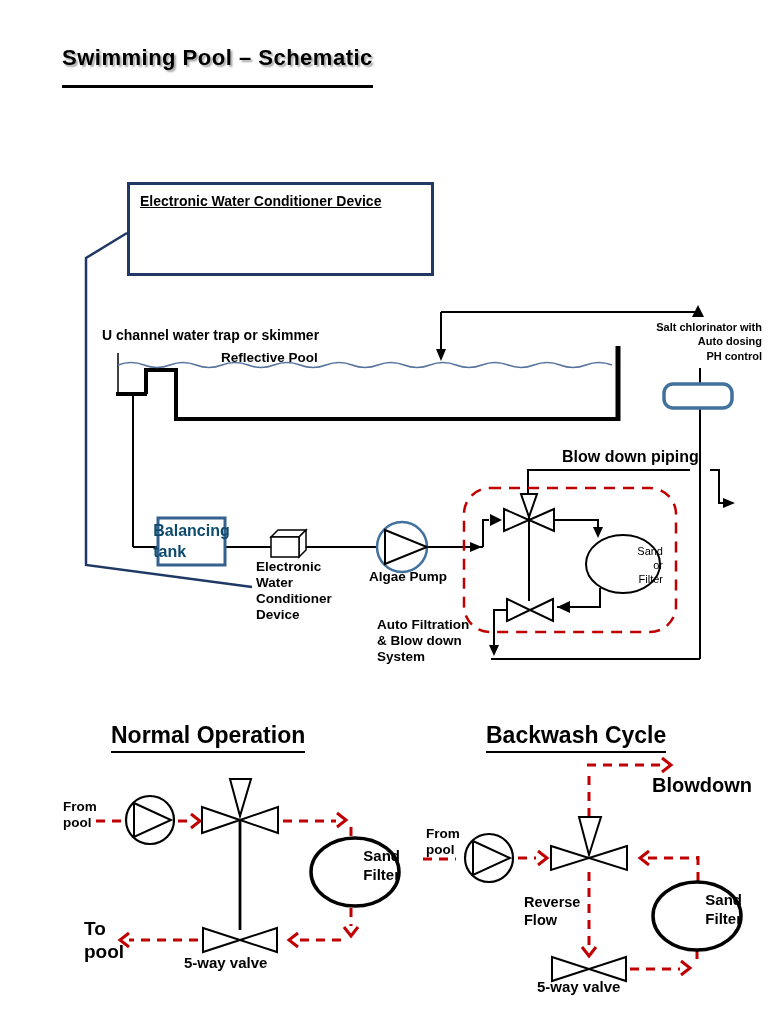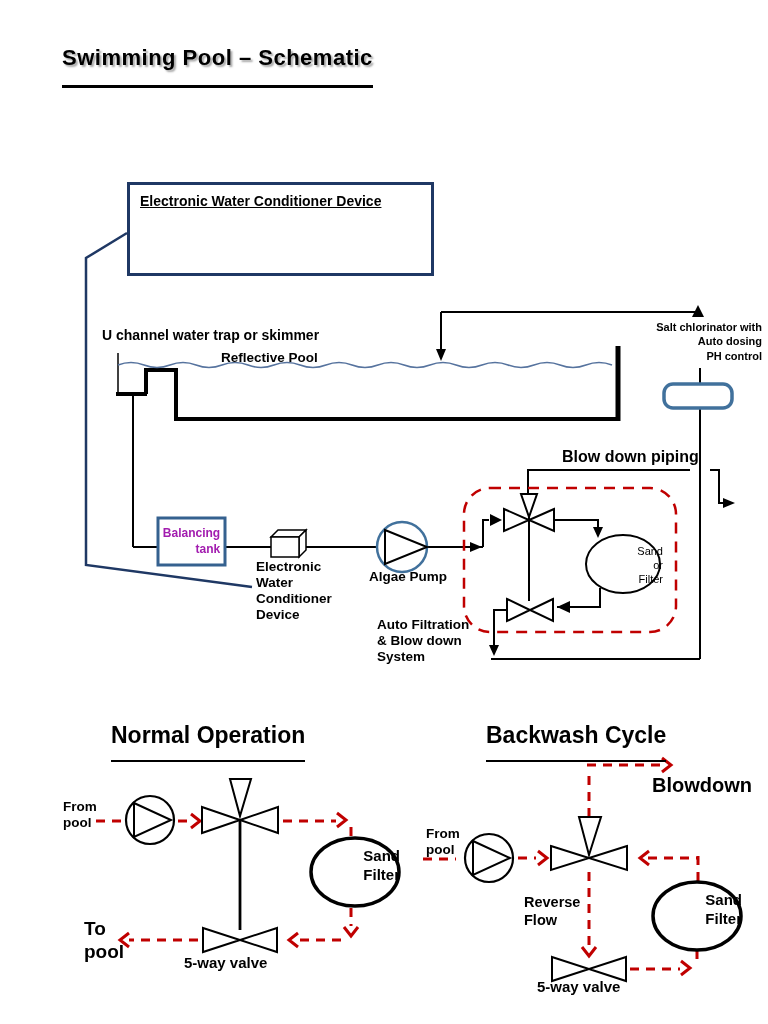--- a/index.html
+++ b/index.html
@@ -16,25 +16,25 @@
     left:62px;top:45px;font-size:22px;font-weight:800;letter-spacing:.5px;
     border-bottom:3px solid #000;padding-bottom:14px;white-space:nowrap;
     text-shadow:2px 2px 2px rgba(0,0,0,.35);
   }
   .info-box{
     position:absolute;left:127px;top:182px;width:281px;height:72px;
     border:3px solid #1F3864;background:#fff;padding:8px 10px;
   }
   .info-title{font-size:14px;font-weight:bold;text-decoration:underline;white-space:nowrap;}
   .info-body{font-size:13.5px;width:262px;line-height:1.3;margin-top:1px;}
-  .sub-title{font-size:23px;font-weight:bold;border-bottom:2.5px solid #000;padding-bottom:10px;white-space:nowrap;}
+  .sub-title{font-size:23px;font-weight:bold;border-bottom:2.5px solid #000;padding-bottom:1px;white-space:nowrap;}
   .tank-label{
     left:158px;top:518px;width:67px;height:47px;display:flex;
-    align-items:center;justify-content:center;text-align:right;
-    font-size:12px;font-weight:bold;color:#a21caf;line-height:1.3;
+    align-items:center;justify-content:center;text-align:left;
+    font-size:16px;font-weight:bold;color:#0c4a6e;line-height:1.3;
   }
 </style>
 </head>
 <body>
 
 <svg class="diagram" width="768" height="1024" viewBox="0 0 768 1024">
 
   <g stroke="#000" fill="none">
 
     <polyline points="127,233 86,258 86,565 252,587" stroke="#1F3864" stroke-width="2.5"></polyline>

